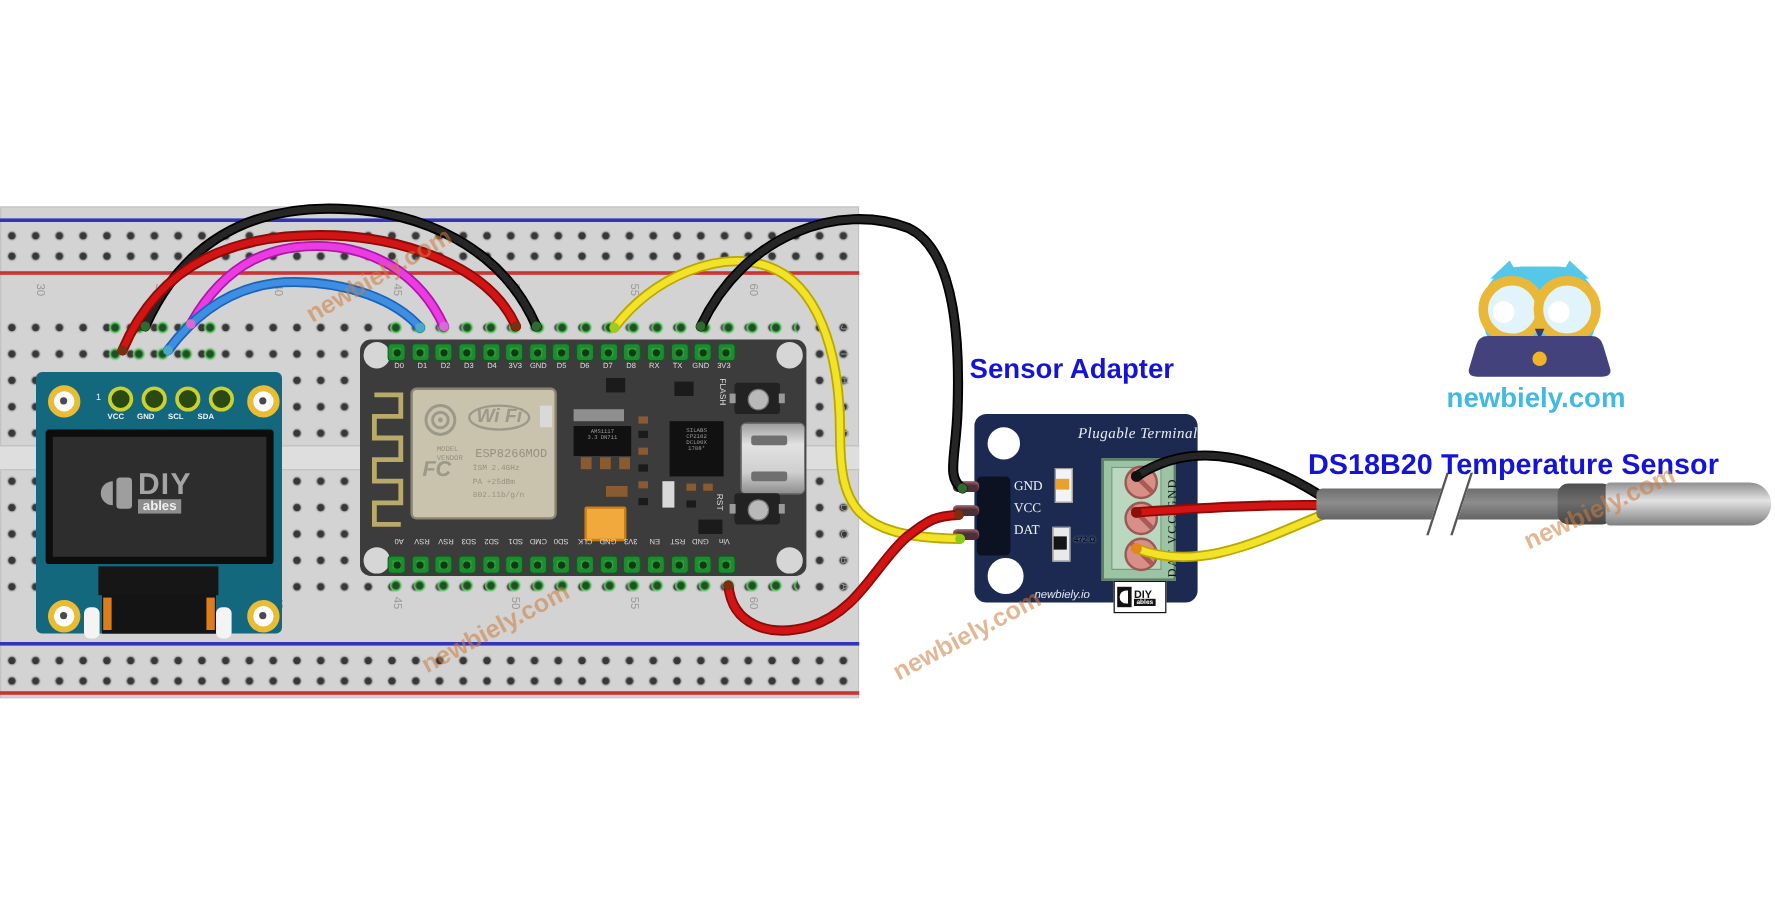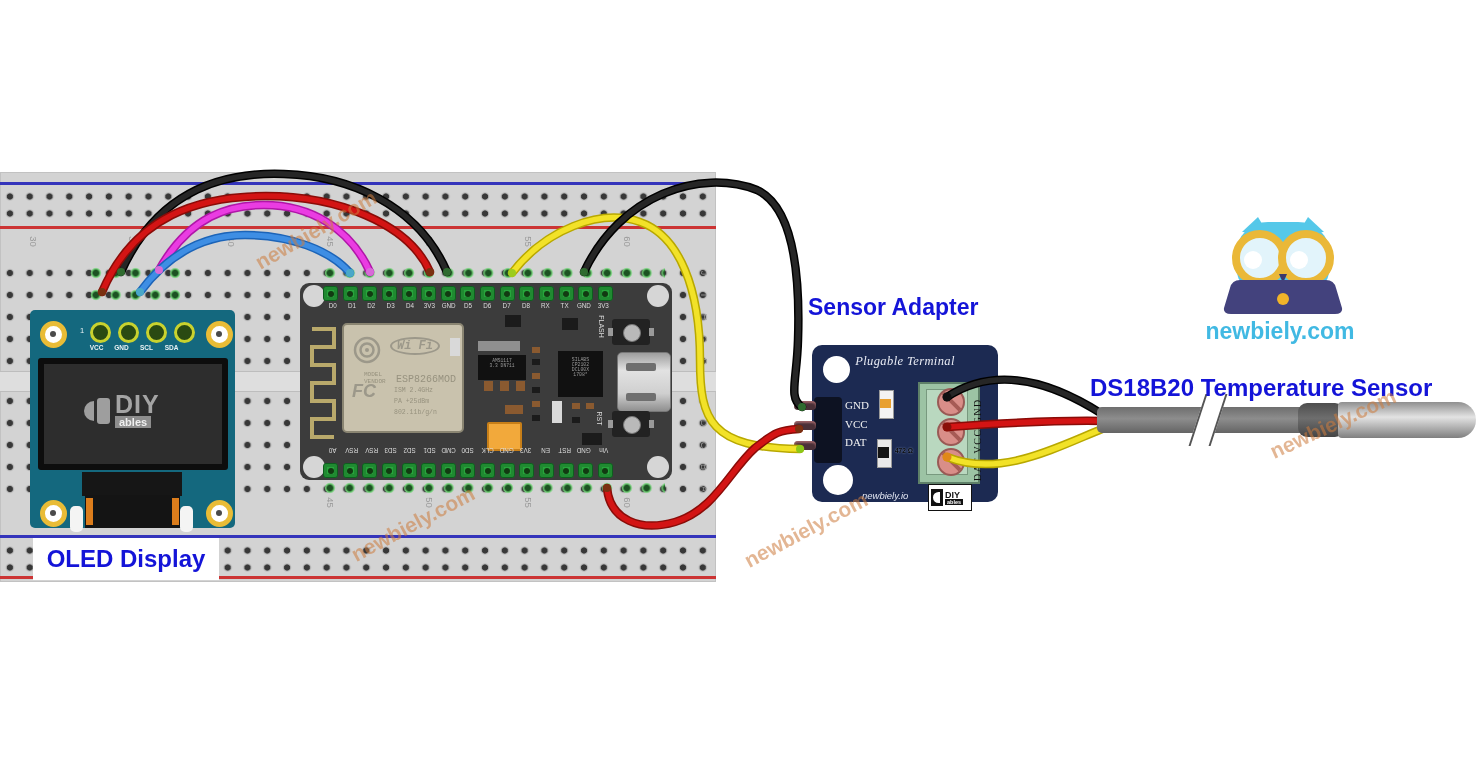--- a/index.html
+++ b/index.html
@@ -60,42 +60,42 @@
   .pin-sq{width:13px;height:13px;background:#27a53c;border:1.5px solid #0d5e1e;border-radius:3px;
     box-shadow:inset 0 0 0 3px rgba(10,60,16,.25);position:relative;}
   .pin-sq::after{content:"";position:absolute;left:3.5px;top:3.5px;width:6px;height:6px;border-radius:50%;background:#123a12;}
   .esp-pin-labels{position:absolute;left:23px;width:290px;display:flex;}
   .esp-pin-labels span{flex:1;text-align:center;font-size:6.3px;color:#dcdcdc;}
   .esp-pin-labels.flip span{transform:rotate(180deg);}
   .shield{position:absolute;left:42px;top:40px;width:118px;height:106px;background:#c9c2ad;
     border:2px solid #8a8572;border-radius:5px;}
   .sh-t{position:absolute;color:#97927f;font-family:"Liberation Mono",monospace;}
   .wifi-oval{position:absolute;left:46px;top:12px;border:2px solid #9c988a;border-radius:50%;
-    padding:0 5px;color:#9c988a;font-weight:bold;font-style:italic;font-size:12px;font-family:Liberation Mono, monospace;}
+    padding:0 5px;color:#9c988a;font-weight:bold;font-style:italic;font-size:16px;}
   .fc{position:absolute;left:8px;top:56px;font-size:18px;font-weight:bold;color:#9c988a;font-style:italic;}
   .chip{position:absolute;background:#111;color:#9a9a9a;font-family:"Liberation Mono",monospace;
     text-align:center;}
   .btn{position:absolute;width:38px;height:26px;background:#222;border-radius:3px;}
   .btn i{position:absolute;left:11px;top:5px;width:16px;height:16px;border-radius:50%;background:#b9b9b9;border:1px solid #777;}
   .btn u{position:absolute;width:5px;height:8px;background:#9a9a9a;top:9px;}
   .vlabel{position:absolute;color:#dcdcdc;font-size:7px;transform:rotate(90deg);transform-origin:center;}
   .usb{position:absolute;left:317px;top:69px;width:52px;height:58px;border-radius:5px;
     background:linear-gradient(180deg,#9d9d9d,#e2e2e2 30%,#cfcfcf 70%,#8f8f8f);border:1px solid #777;}
   .usb i{position:absolute;left:8px;top:10px;width:30px;height:8px;background:#6f6f6f;border-radius:2px;}
   .usb u{position:absolute;left:8px;top:40px;width:30px;height:8px;background:#6f6f6f;border-radius:2px;}
   .smd{position:absolute;background:#1b1b1b;}
   .smd.brown{background:#8a5a30;}
   .smd.white{background:#d9d9d9;}
   .orange-cap{position:absolute;left:187px;top:139px;width:31px;height:25px;background:#f2a93b;
     border:2px solid #c87f18;border-radius:2px;}
 
   
   .adapter{left:812px;top:345px;width:186px;height:157px;background:#1c2a52;border-radius:10px;z-index:2;}
   .ad-hole{position:absolute;border-radius:50%;background:#fff;}
-  .ad-title{position:absolute;left:0;top:9px;width:100%;text-align:center;color:#e9ecf5;
+  .ad-title{position:absolute;left:0;top:9px;width:100%;text-align:right;color:#e9ecf5;
     font-family:"Liberation Serif",serif;font-style:italic;font-size:12.5px;letter-spacing:.4px;}
   .ad-pinblock{position:absolute;left:2px;top:52px;width:28px;height:66px;background:#0d1222;border-radius:4px;}
   .ad-pin{position:absolute;left:-18px;width:22px;height:9px;background:#4a3038;border-radius:4px;
     box-shadow:inset 0 2px 2px rgba(255,160,160,.45);}
   .ad-pin-labels{position:absolute;left:33px;top:54px;display:flex;flex-direction:column;gap:6.5px;
     color:#f2f2f2;font-family:"Liberation Serif",serif;font-size:11px;}
   .led{position:absolute;left:67px;top:45px;width:13px;height:27px;background:#f3f3f3;border:1px solid #999;}
   .led i{position:absolute;left:0;top:8px;width:11px;height:9px;background:#e8a030;}
   .res{position:absolute;left:65px;top:94px;width:13px;height:27px;background:#e9e9e9;border:1px solid #999;}
   .res i{position:absolute;left:0;top:7px;width:11px;height:11px;background:#141414;}
@@ -482,23 +482,20 @@
     <circle cx="947" cy="457" r="4.5" fill="#e08818"></circle>
   </svg>
 
   <div class="abs sensor-cable"></div>
   <div class="abs cable-break"></div>
   <div class="abs sensor-collar"></div>
   <div class="abs sensor-probe"></div>
 
   <div class="title" style="left: 808px; top: 294px; font-size: 23px; color: rgb(20, 20, 216);">Sensor Adapter</div>
   <div class="title" style="left: 1090px; top: 374px; font-size: 24px; color: rgb(20, 20, 216);">DS18B20 Temperature Sensor</div>
-  <div class="abs oled-label">
-    <span class="title" style="position: static; font-size: 24px; color: rgb(20, 20, 216);">OLED Display</span>
-  </div>
 
   <svg class="owl" width="150" height="100" viewBox="0 0 150 100">
     <path d="M34,16 L50,1 L60,18 Z" fill="#55c8e9"></path>
     <path d="M116,16 L100,1 L90,18 Z" fill="#55c8e9"></path>
     <rect x="28" y="6" width="94" height="76" rx="32" fill="#55c8e9"></rect>
     <circle cx="52" cy="42" r="24" fill="#e2f4fb" stroke="#eab838" stroke-width="8"></circle>
     <circle cx="98" cy="42" r="24" fill="#e2f4fb" stroke="#eab838" stroke-width="8"></circle>
     <circle cx="45" cy="44" r="9" fill="#ffffff"></circle>
     <circle cx="91" cy="44" r="9" fill="#ffffff"></circle>
     <path d="M71,58 L79,58 L75,67 Z" fill="#3a3a6e"></path>

